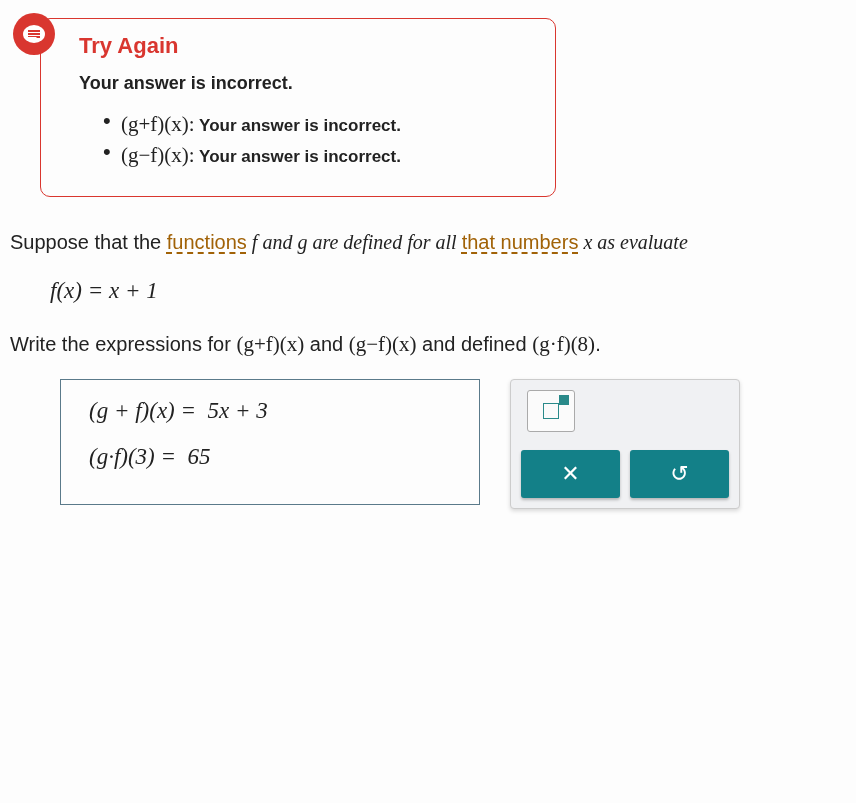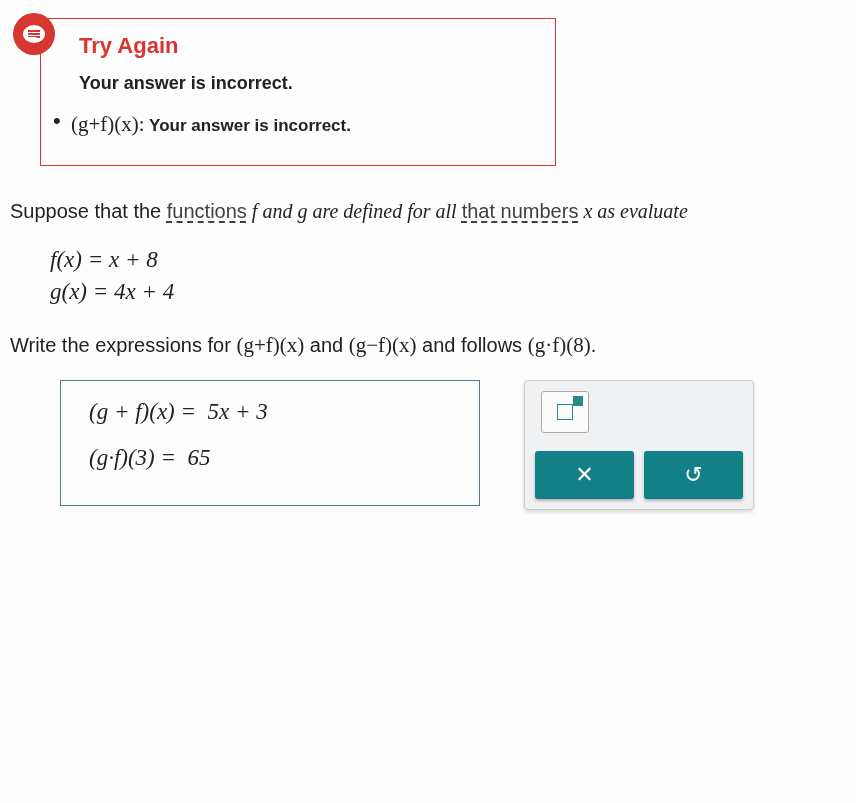--- a/index.html
+++ b/index.html
@@ -13,21 +13,21 @@
     overflow: hidden;
   }
   .content-area {
     background: #fdfdfd;
     width: 100%;
     height: 100%;
     padding: 12px 0 0 0;
   }
   .feedback-box {
     border: 1.5px solid #d9362f;
-    border-radius: 0;
+    border-radius: 10px;
     margin: 6px 300px 30px 40px;
     padding: 14px 20px 22px 30px;
     position: relative;
     background: #fdfdfd;
   }
   .chat-icon-circle {
     position: absolute;
     left: -28px;
     top: -6px;
     width: 42px;
@@ -71,20 +71,21 @@
   }
   .incorrect-msg {
     font-size: 18px;
     font-weight: 600;
     margin-left: 8px;
     margin-bottom: 18px;
     color: #222;
   }
   .feedback-list {
     list-style: none;
+    margin-left: 50px;
   }
   .feedback-list li {
     font-size: 17px;
     margin-bottom: 6px;
     position: relative;
   }
   .feedback-list li::before {
     content: '•';
     position: absolute;
     left: -18px;
@@ -102,37 +103,37 @@
   }
   .question-block {
     padding: 0 10px 0 10px;
   }
   .question-text {
     font-size: 20px;
     line-height: 1.5;
     margin-bottom: 18px;
   }
   .term-link {
-    color: #404040;
+    color: #a16207;
     text-decoration: underline;
     text-decoration-style: dashed;
     text-underline-offset: 3px;
   }
   .italic-math { font-style: italic; font-family: 'Times New Roman', serif; text-align: center; }
   .func-defs {
     margin-left: 40px;
     margin-bottom: 22px;
     font-family: 'Times New Roman', serif;
     font-size: 23px;
     font-style: italic;
     line-height: 1.4;
   }
   .answer-area {
     display: flex;
-    gap: 44px;
+    gap: 30px;
     padding-left: 50px;
     align-items: flex-start;
   }
   .answer-box {
     border: 1.5px solid #5a7a8a;
     background: #fdfdfd;
     padding: 18px 28px;
     width: 420px;
   }
   .answer-row {
@@ -210,33 +211,35 @@
       <div class="chat-bubble">
           <div class="chat-lines"></div>
         </div>
     </div>
     <div class="try-again-title">Try Again</div>
     <div class="incorrect-msg">Your answer is incorrect.</div>
     <ul class="feedback-list">
       <li>
         <span class="math-expr">(g+f)(x):</span><span class="feedback-text"> Your answer is incorrect.</span>
       </li>
+      <li>
+        <span class="math-expr">(g−f)(x):</span><span class="feedback-text"> Your answer is incorrect.</span>
+      </li>
     </ul>
   </div>
 
   <div class="question-block">
     <p class="question-text">
       <span>Suppose that the </span><span class="term-link">functions</span><span class="italic-math"> f and g are defined for all </span><span class="term-link">that numbers</span><span class="italic-math"> x as evaluate</span>
     </p>
     <div class="func-defs">
-      <div>f(x) = x + 8</div>
-      <div>g(x) = 4x + 4</div>
+      <div>f(x) = x + 1</div>
     </div>
     <p class="question-text">
-      <span>Write the expressions for </span><span class="math-expr">(g+f)(x)</span><span> and </span><span class="math-expr">(g−f)(x)</span><span> and follows </span><span class="math-expr">(g·f)(8)</span><span>.</span>
+      <span>Write the expressions for </span><span class="math-expr">(g+f)(x)</span><span> and </span><span class="math-expr">(g−f)(x)</span><span> and defined </span><span class="math-expr">(g·f)(8)</span><span>.</span>
     </p>
 
     <div class="answer-area">
       <div class="answer-box">
         <div class="answer-row">
           <span class="italic-math">(g + f)(x) = </span>&nbsp;<span class="italic-math">5x + 3</span>
         </div>
         <div class="answer-row">
           <span class="italic-math">(g·f)(3) = </span>&nbsp;<span class="italic-math">65</span>
         </div>

